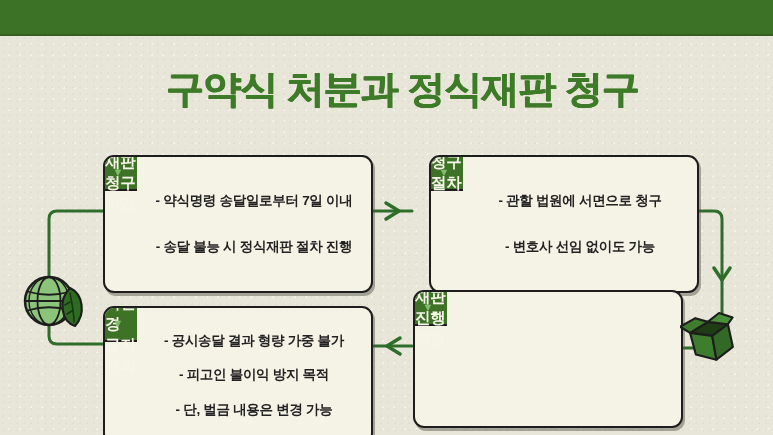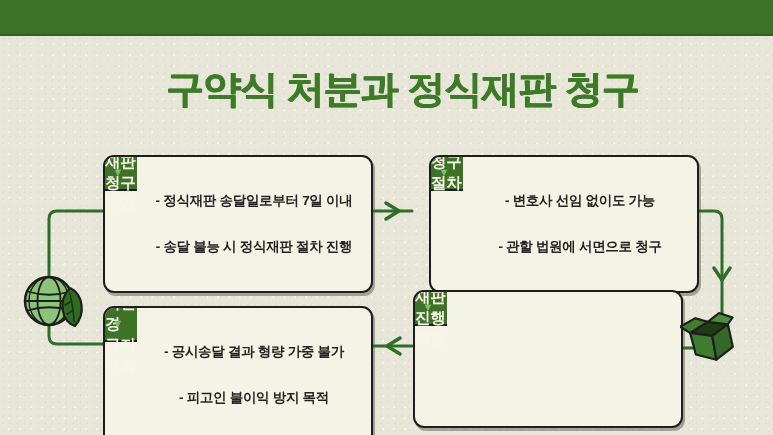--- a/index.html
+++ b/index.html
@@ -94,44 +94,45 @@
       <path d="M103 344 H 57 Q 49 344 49 336 V 219 Q 49 211 57 211 H 103"></path>
     </g>
   </svg>
 
   <div class="card" id="card-0">
     <div class="card-header">
       <span>정식재판 청구 기간</span>
       <span class="card-marker">▼</span>
     </div>
     <div class="card-body">
-      <div class="line">- 정식재판 송달일로부터 7일 이내</div>
+      <div class="line">- 약식명령 송달일로부터 7일 이내</div>
       <div class="line">- 송달 불능 시 정식재판 절차 진행</div>
     </div>
   </div>
 
   <div class="card" id="card-1">
     <div class="card-header">
       <span>청구 절차</span>
       <span class="card-marker">▼</span>
     </div>
     <div class="card-body">
+      <div class="line">- 관할 법원에 서면으로 청구</div>
       <div class="line">- 변호사 선임 없이도 가능</div>
-      <div class="line">- 관할 법원에 서면으로 청구</div>
     </div>
   </div>
 
   <div class="card" id="card-2">
     <div class="card-header">
       <span>불이익변경 금지 원칙</span>
       <span class="card-marker">▼</span>
     </div>
     <div class="card-body">
       <div class="line">- 공시송달 결과 형량 가중 불가</div>
       <div class="line">- 피고인 불이익 방지 목적</div>
+      <div class="line">- 단, 벌금 내용은 변경 가능</div>
     </div>
   </div>
 
   <div class="card" id="card-3">
     <div class="card-header">
       <span>정식재판 진행 과정</span>
       <span class="card-marker">▼</span>
     </div>
     <div class="card-body">
     </div>

